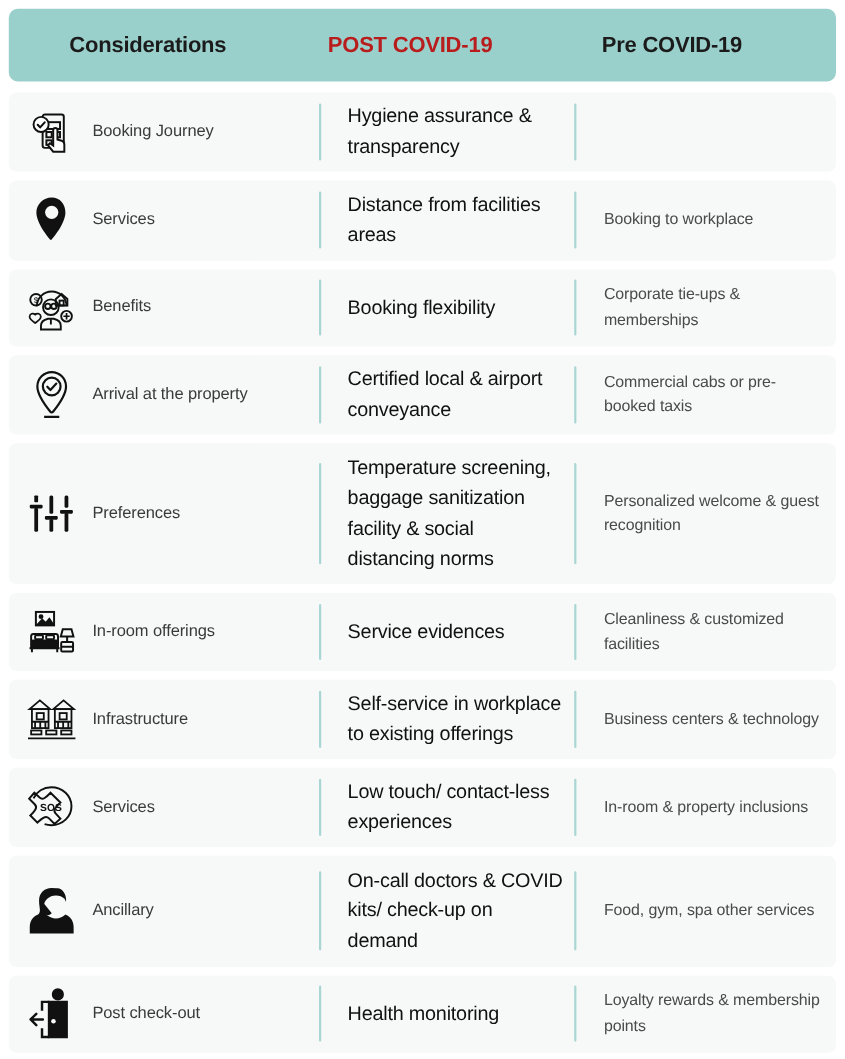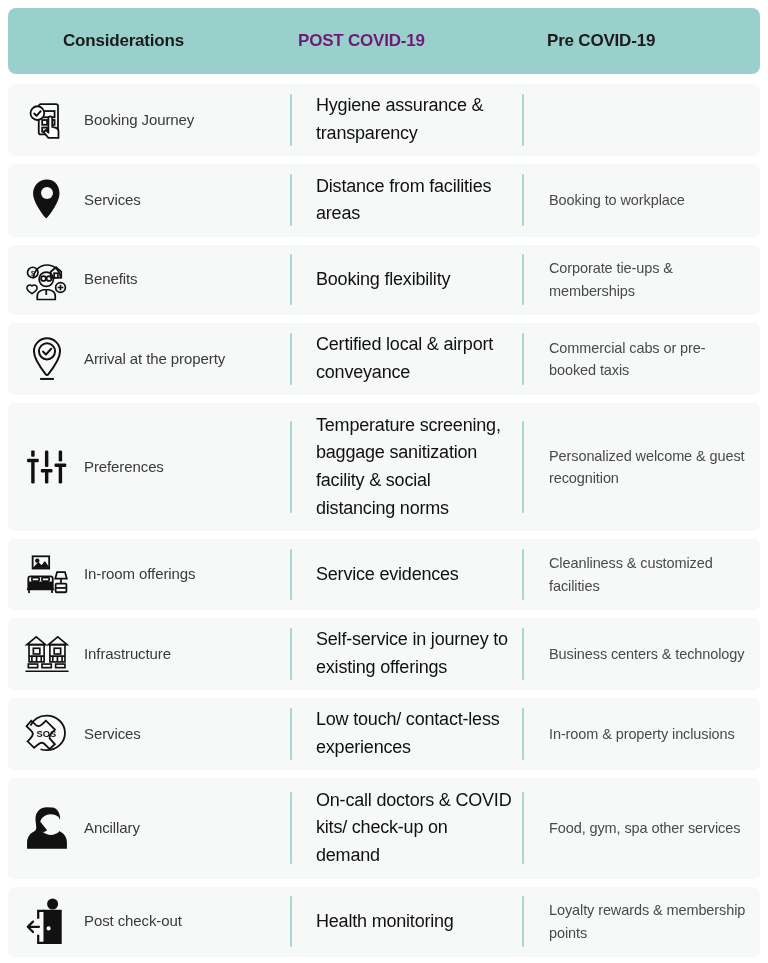--- a/index.html
+++ b/index.html
@@ -26,26 +26,26 @@
     display: flex;
     align-items: center;
     flex: 0 0 auto;
     margin-bottom: 10px;
   }
   .h-cell { display: flex; align-items: center; }
   .h-c1 { width: 282px; padding-left: 55px; }
   .h-c2 { width: 232px; padding-left: 8px; }
   .h-c3 { width: 238px; padding-left: 25px; }
   .h-title {
-    font-size: 17px;
+    font-size: 20px;
     font-weight: bold;
     color: #1b1b1b;
     letter-spacing: -0.2px;
   }
-  .h-title.light { color: #701a75; }
+  .h-title.light { color: #b91c1c; }
 
   
   .rows { display: flex; flex-direction: column; flex: 1 1 auto; align-items: center; }
   .row {
     background: #f7f8f8;
     border-radius: 7px;
     display: flex;
     align-items: stretch;
     margin-bottom: 8px;
     flex: 1 1 auto;
@@ -291,21 +291,21 @@
       <rect x="6" y="44" width="13" height="5"></rect>
               <rect x="25" y="44" width="13" height="5"></rect>
               <rect x="44" y="44" width="13" height="5"></rect>
       <path d="M2 54h60"></path>
     </svg>
           </span>
           <span class="c1-label">Infrastructure</span>
         </div>
         <div class="c2">
           <span class="divider"></span>
-          <span class="c2-text">Self-service in journey to existing offerings</span>
+          <span class="c2-text">Self-service in workplace to existing offerings</span>
         </div>
         <div class="c3">
           <span class="divider"></span>
           <span class="c3-text">Business centers &amp; technology</span>
         </div>
       </div>
       <div class="row">
         <div class="c1">
           <span class="icon-wrap">
             <svg width="46" height="46" viewBox="0 0 64 64" fill="none" stroke="#111" stroke-width="2.5">

